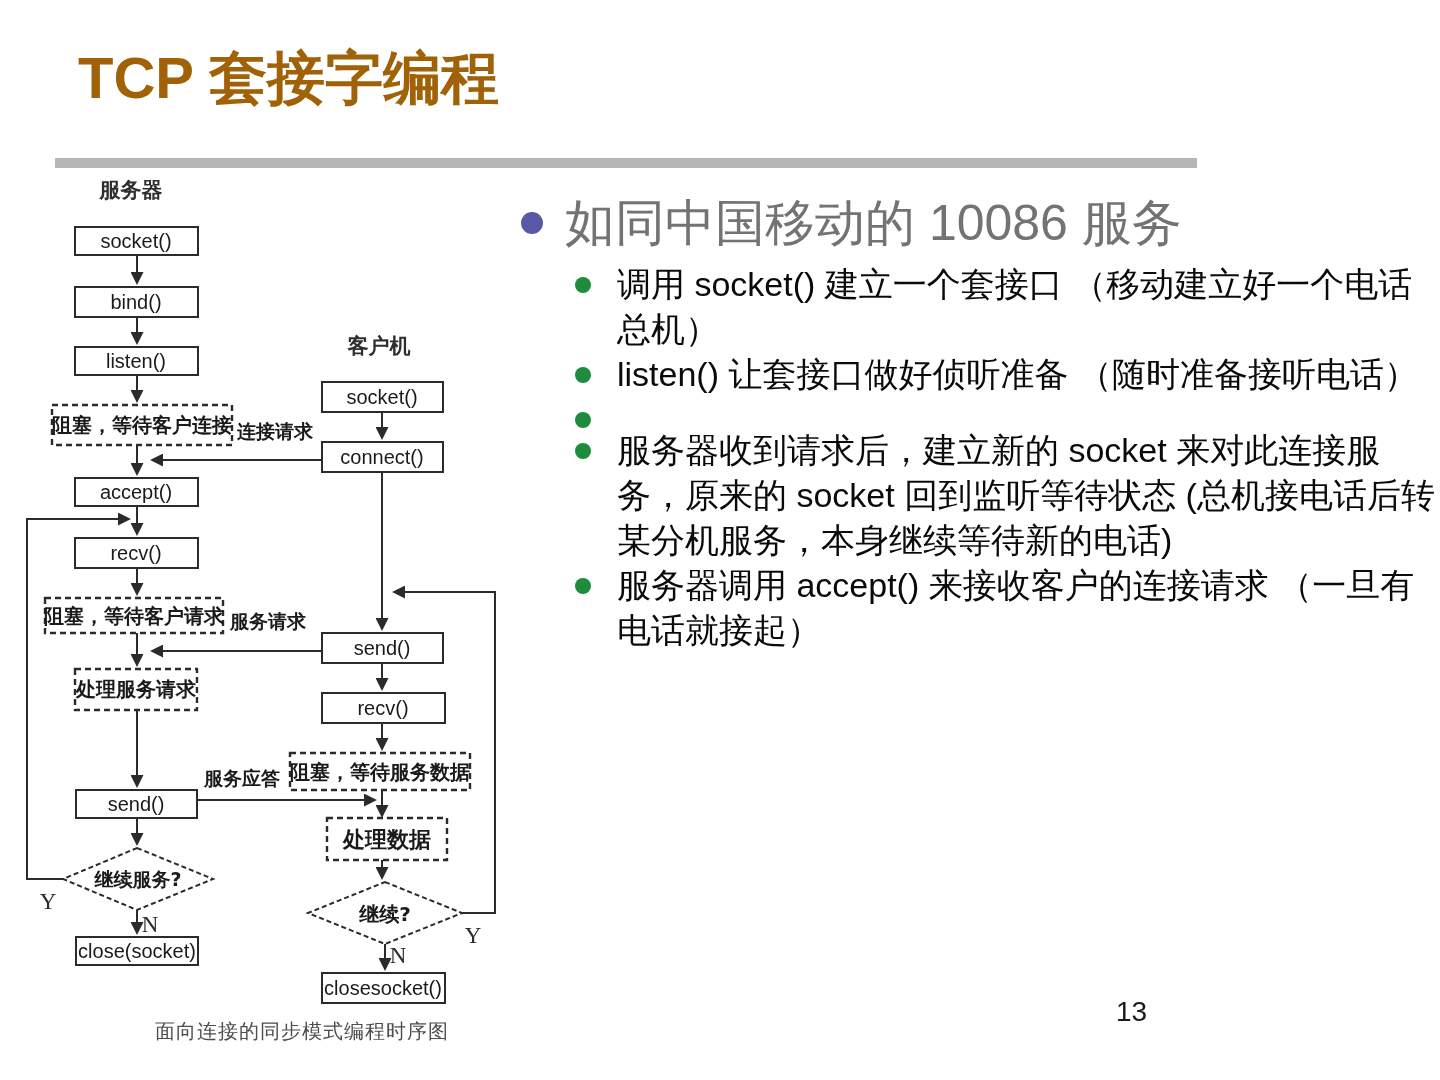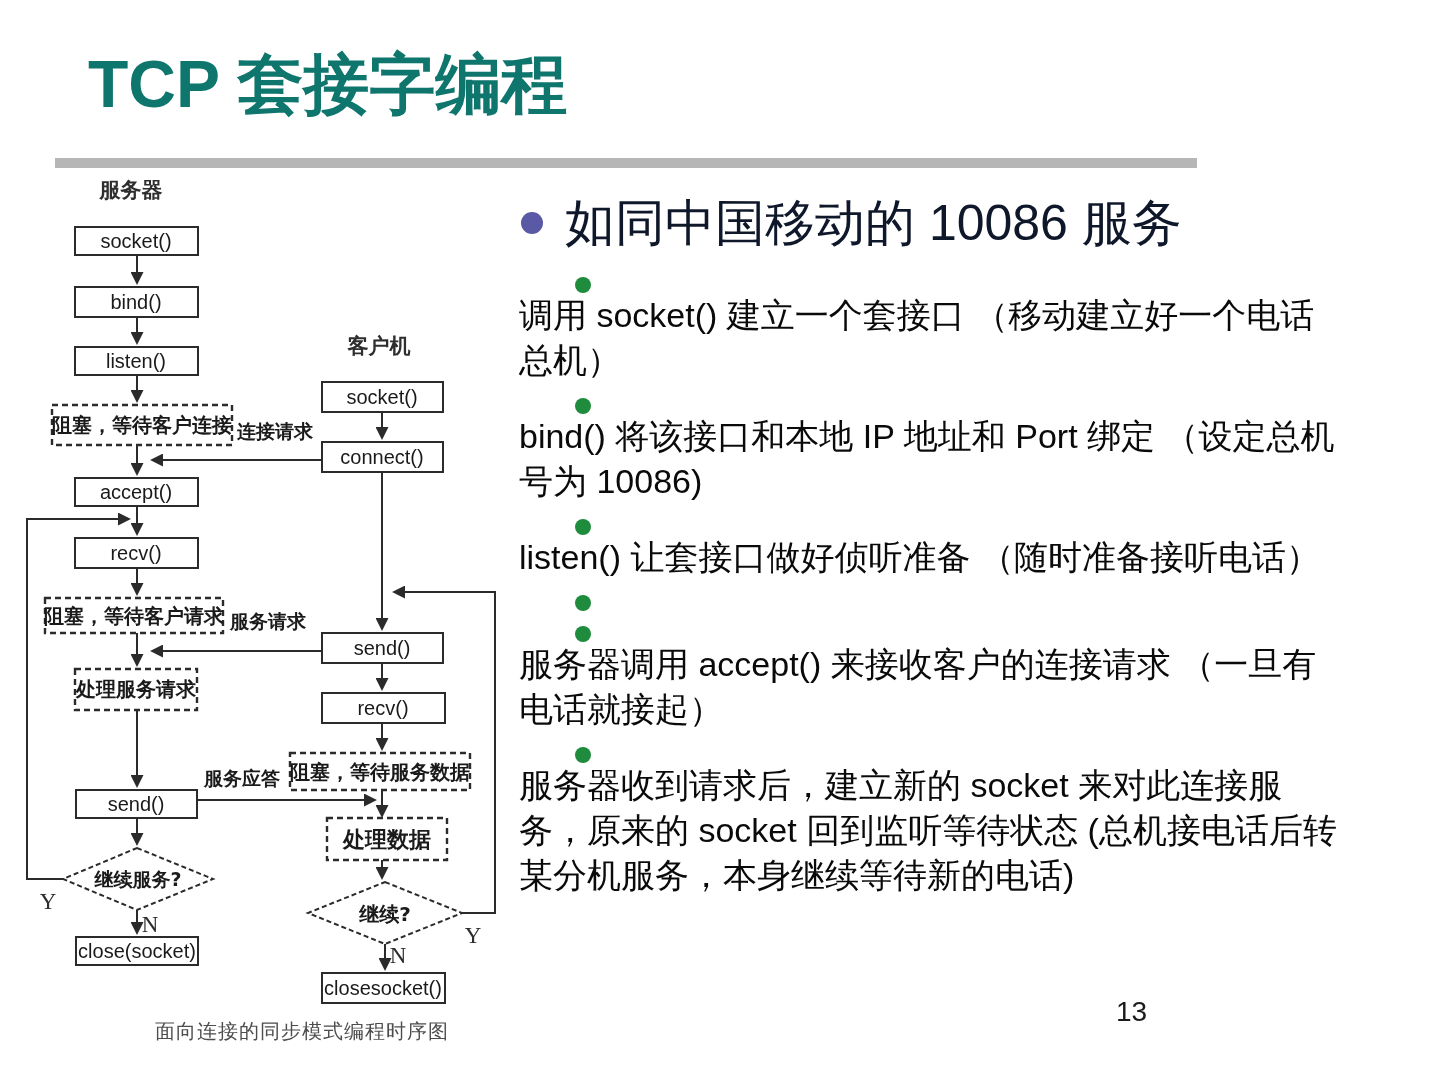--- a/index.html
+++ b/index.html
@@ -1,22 +1,22 @@
 <!DOCTYPE html>
 <html><head>
 <meta charset="utf-8">
 <style>
   html,body{margin:0;padding:0;}
   body{
     width:1440px;height:1080px;overflow:hidden;position:relative;
     background:#ffffff;font-family:"Liberation Sans",sans-serif;color:#111;
   }
   .title{
-    position:absolute;left:88px;top:40px;margin:0;
-    font-size:66px;font-weight:700;color:#0f766e;letter-spacing:0px;
+    position:absolute;left:78px;top:40px;margin:0;
+    font-size:58px;font-weight:700;color:#a16207;letter-spacing:0px;
     font-family:"Liberation Sans",sans-serif;white-space:nowrap;
   }
   .title-rule{
     position:absolute;left:55px;top:158px;width:1142px;height:10px;
     background:#b6b6b6;
   }
   .flowchart{position:absolute;left:0;top:175px;width:520px;height:890px;}
   svg .box{fill:#ffffff;stroke:#2b2b2b;stroke-width:2;}
   svg .dashedbox{fill:#ffffff;stroke:#2b2b2b;stroke-width:2.4;stroke-dasharray:6 4;}
   svg .diamond{fill:#ffffff;stroke:#2b2b2b;stroke-width:2;stroke-dasharray:5 3;}
@@ -24,23 +24,23 @@
   svg text{fill:#1a1a1a;}
   svg .fn{font-family:"Liberation Sans",sans-serif;font-size:20px;text-anchor:middle;}
   svg .cjkbold{font-family:"DejaVu Sans",sans-serif;font-weight:700;font-size:20px;text-anchor:middle;}
   svg .cjklabel{font-family:"DejaVu Sans",sans-serif;font-weight:700;font-size:19px;text-anchor:start;}
   svg .colhead{font-family:"DejaVu Sans",sans-serif;font-weight:700;font-size:21px;text-anchor:middle;fill:#2e2e2e;}
   svg .yn{font-family:"Liberation Serif",serif;font-size:23px;fill:#2e2e2e;text-anchor:middle;}
   svg .caption{font-family:"DejaVu Sans",sans-serif;font-size:20px;fill:#4d4d4d;letter-spacing:1px;text-anchor:start;}
   .content{position:absolute;left:519px;top:192px;width:921px;}
   .heading-row{display:flex;align-items:flex-start;}
   .l1-dot{flex:0 0 auto;width:22px;height:22px;border-radius:50%;margin:20px 22px 0 2px;}
-  .heading-text{font-size:50px;line-height:62px;color:#0f172a;white-space:nowrap;}
+  .heading-text{font-size:50px;line-height:62px;color:#737373;white-space:nowrap;}
   .bullets{margin:8px 0 0 0;padding:0;list-style:none;}
-  .bullets li{display:flex;align-items:flex-start;margin:0;flex-direction:column;}
+  .bullets li{display:flex;align-items:flex-start;margin:0;}
   .l2-dot{flex:0 0 auto;width:16px;height:16px;border-radius:50%;margin:15px 26px 0 56px;}
   .l2-text{font-size:34px;line-height:45px;color:#0a0a0a;width:820px;}
   .page-number{position:absolute;left:1116px;top:996px;font-size:28px;color:#1a1a1a;}
 </style>
 </head>
 <body>
 
 <h1 class="title">TCP 套接字编程</h1>
 <div class="title-rule"></div>
 
@@ -134,33 +134,29 @@
     <span class="l1-dot" style="background:#5959a6"></span>
     <span class="heading-text">如同中国移动的 10086 服务</span>
   </div>
   <ul class="bullets">
     <li>
       <span class="l2-dot" style="background:#1e8b3d"></span>
       <span class="l2-text">调用 socket() 建立一个套接口 （移动建立好一个电话总机）</span>
     </li>
     <li>
       <span class="l2-dot" style="background:#1e8b3d"></span>
-      <span class="l2-text">bind() 将该接口和本地 IP 地址和 Port 绑定 （设定总机号为 10086)</span>
-    </li>
-    <li>
-      <span class="l2-dot" style="background:#1e8b3d"></span>
       <span class="l2-text">listen() 让套接口做好侦听准备 （随时准备接听电话）</span>
     </li>
     <li>
       <span class="l2-dot" style="background:#1e8b3d"></span>
     </li>
     <li>
       <span class="l2-dot" style="background:#1e8b3d"></span>
-      <span class="l2-text">服务器调用 accept() 来接收客户的连接请求 （一旦有电话就接起）</span>
+      <span class="l2-text">服务器收到请求后，建立新的 socket 来对此连接服务，原来的 socket 回到监听等待状态  (总机接电话后转某分机服务，本身继续等待新的电话)</span>
     </li>
     <li>
       <span class="l2-dot" style="background:#1e8b3d"></span>
-      <span class="l2-text">服务器收到请求后，建立新的 socket 来对此连接服务，原来的 socket 回到监听等待状态  (总机接电话后转某分机服务，本身继续等待新的电话)</span>
+      <span class="l2-text">服务器调用 accept() 来接收客户的连接请求 （一旦有电话就接起）</span>
     </li>
   </ul>
 </div>
 
 <div class="page-number">13</div>
 
 </body></html>

